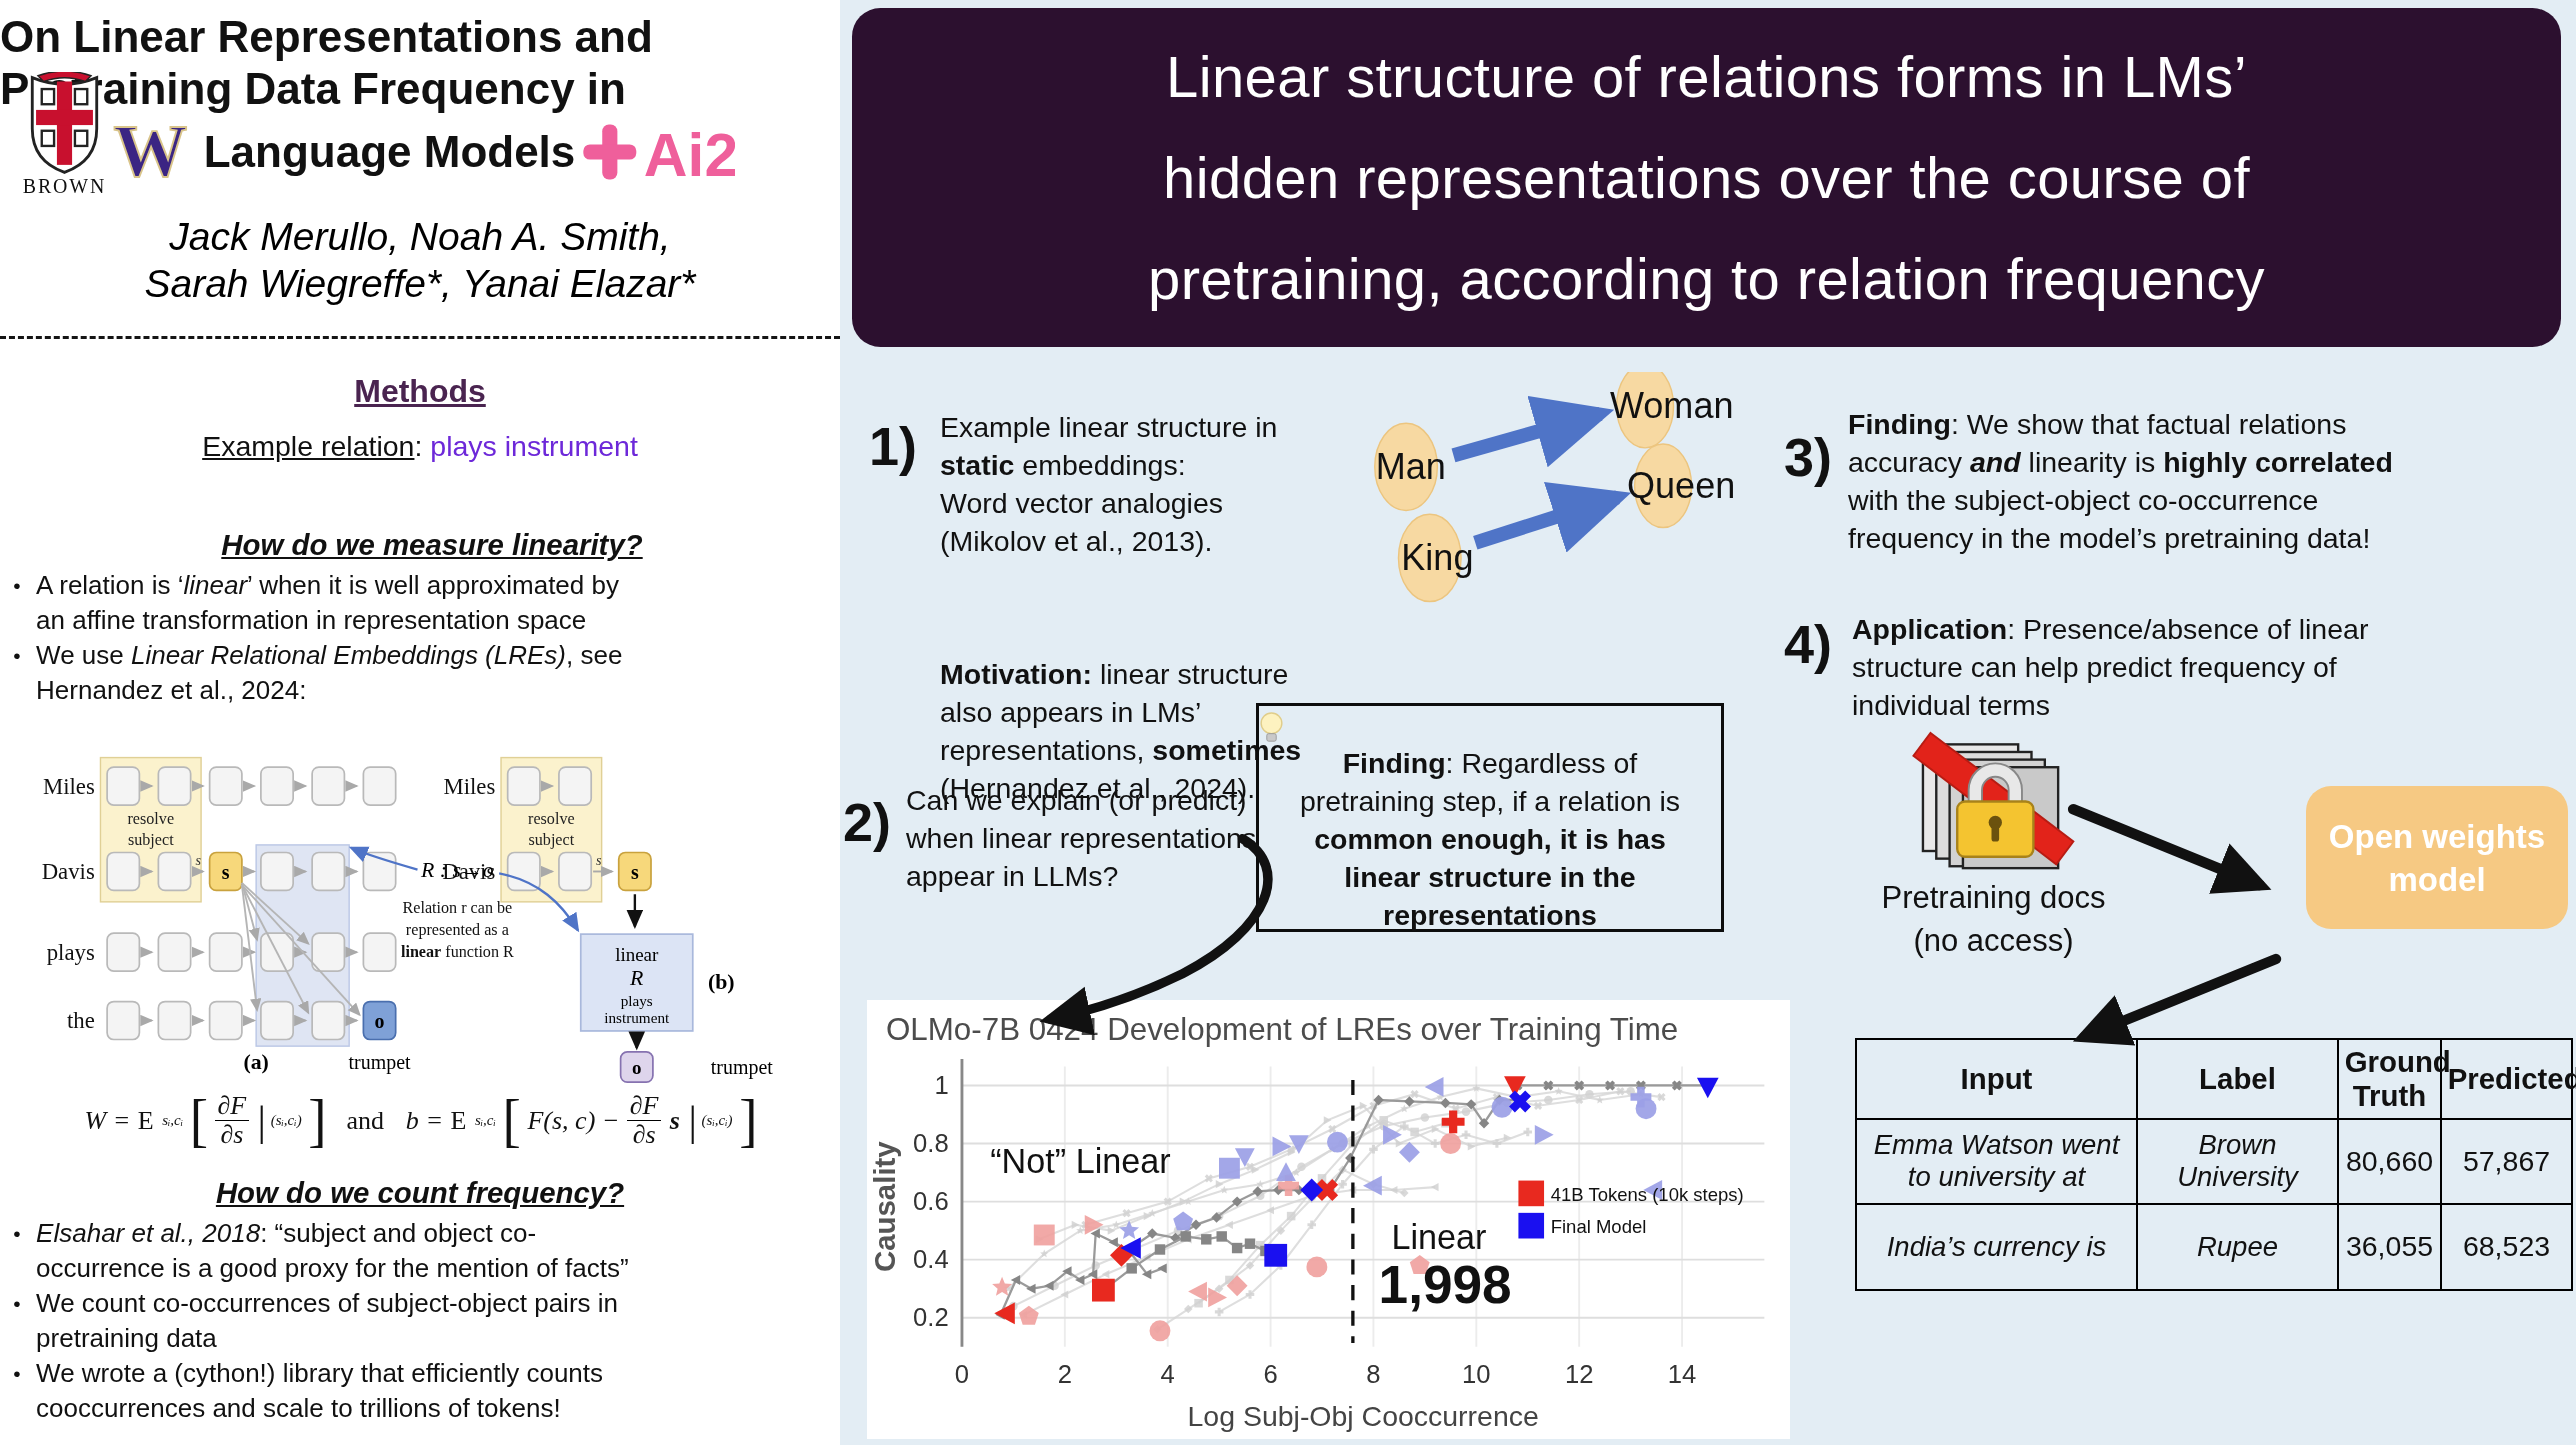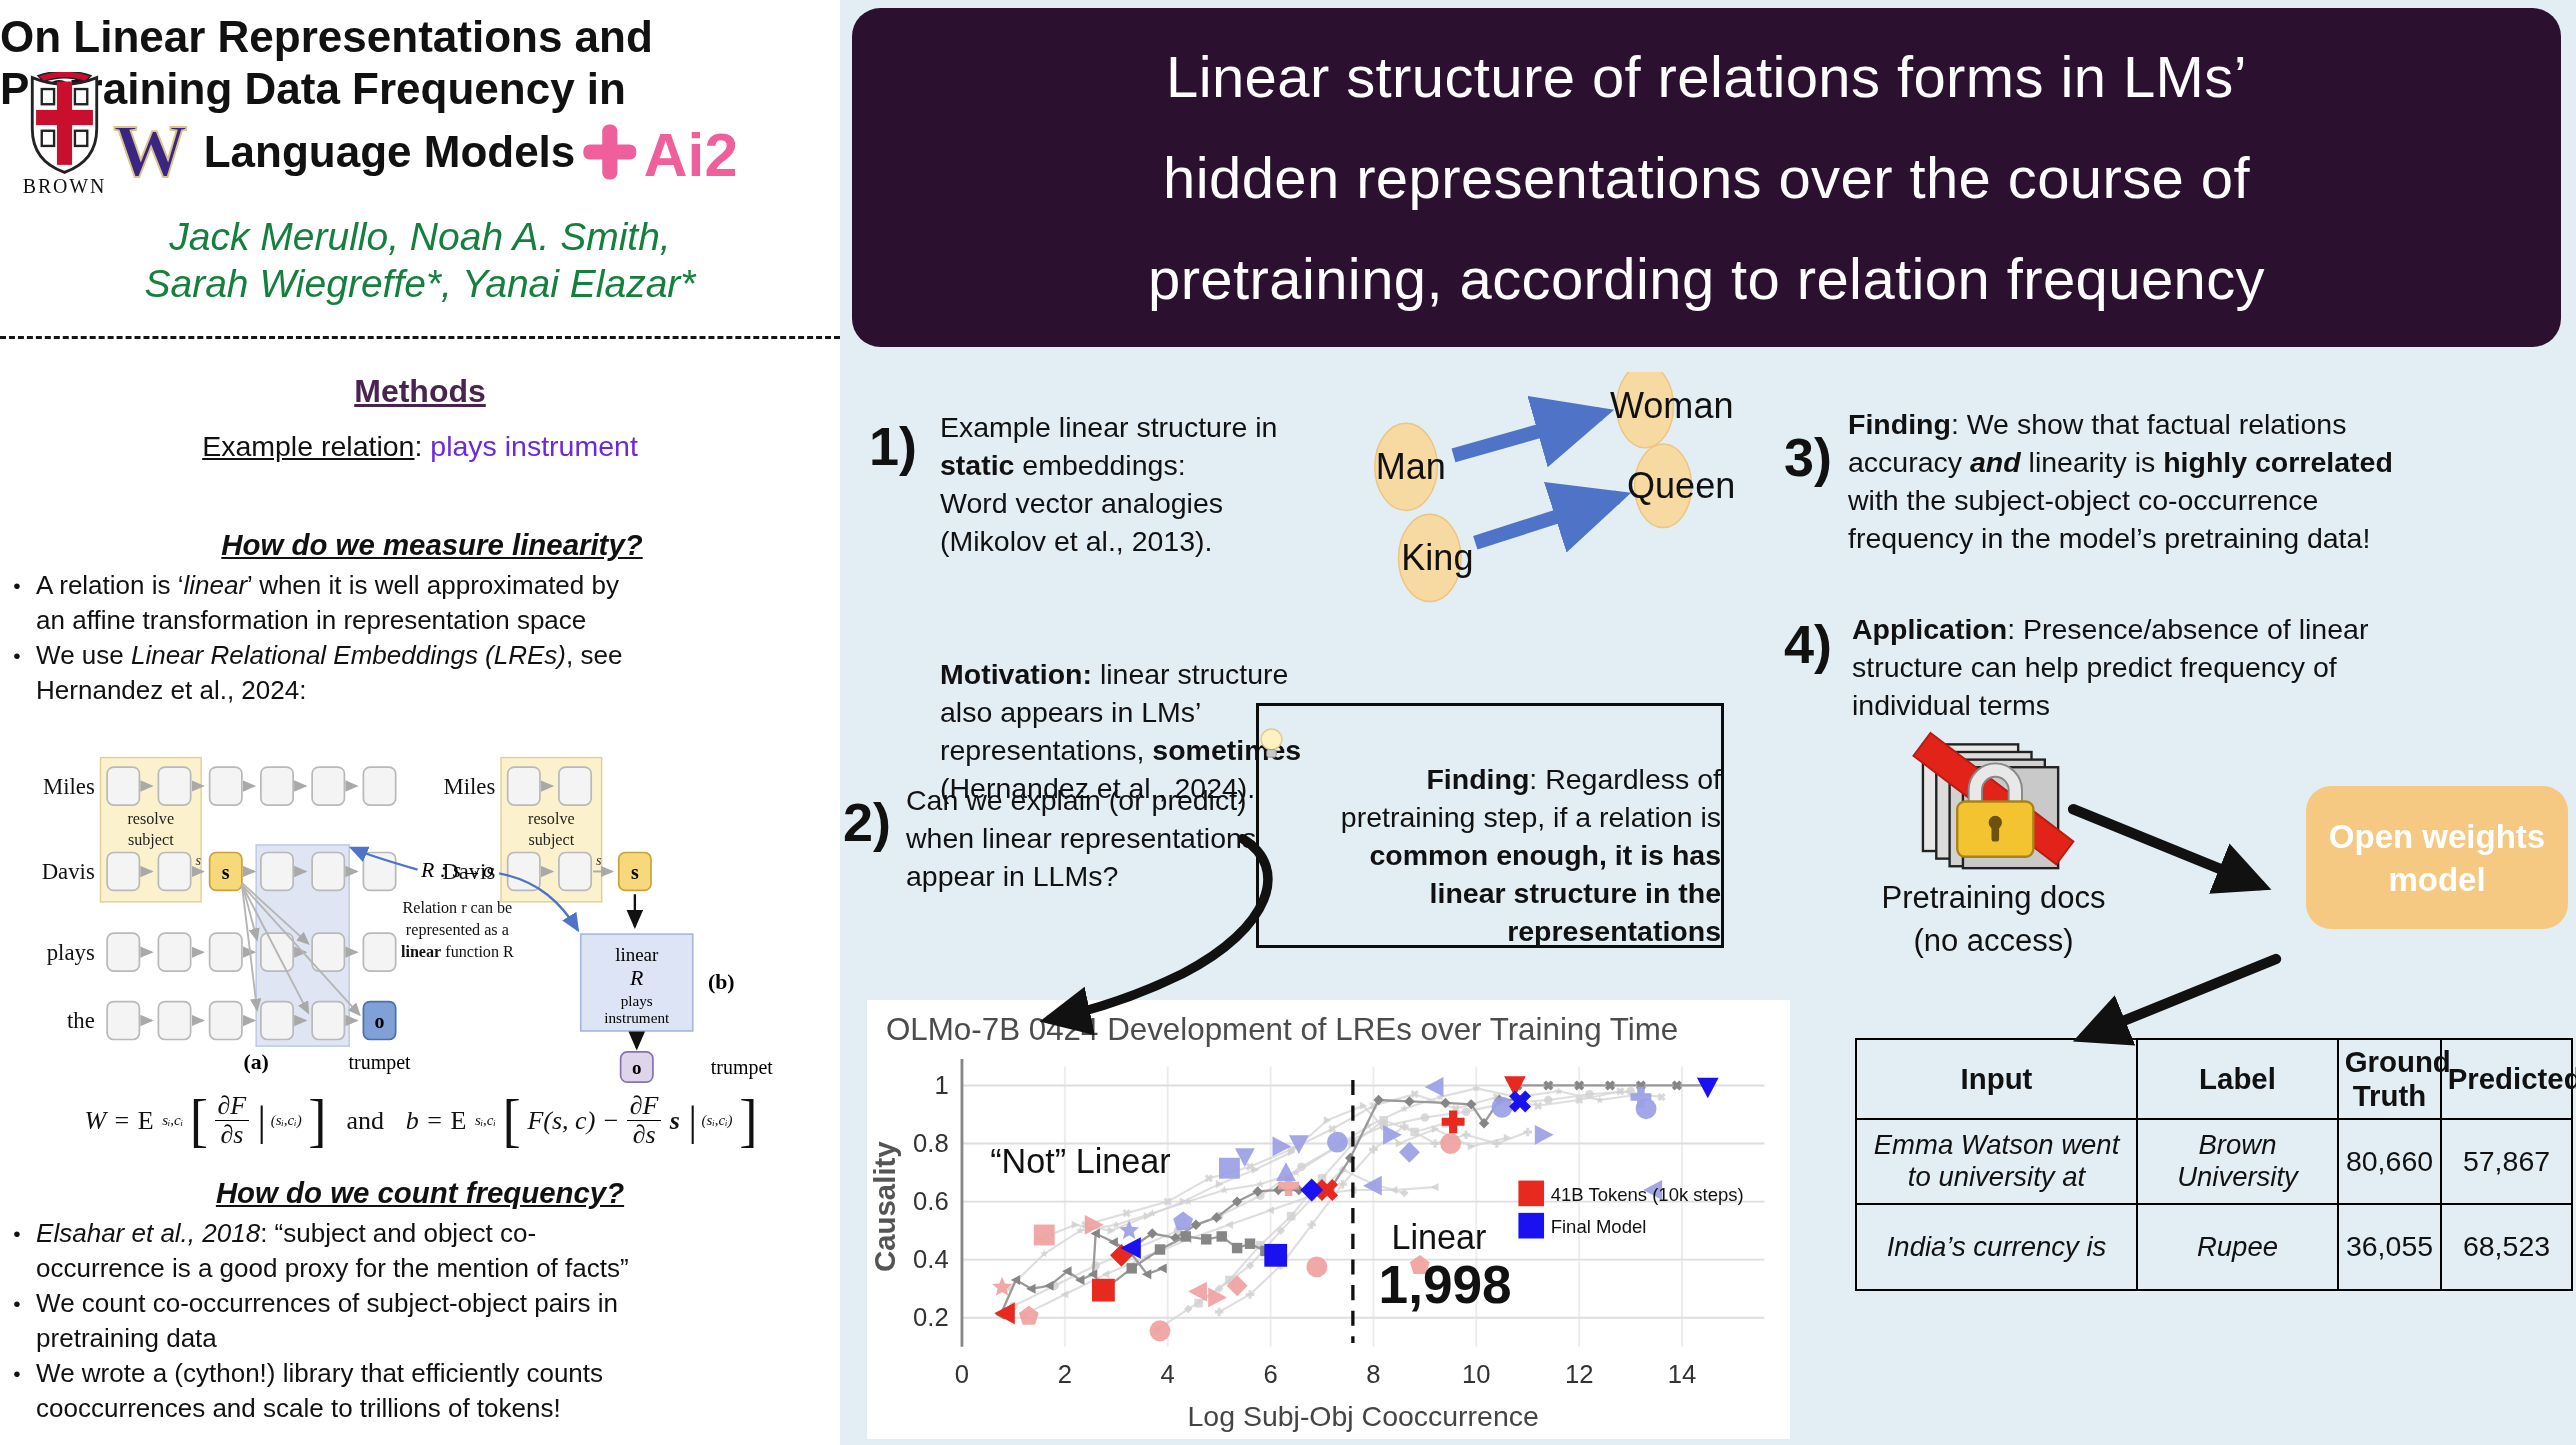--- a/index.html
+++ b/index.html
@@ -8,21 +8,21 @@
   .abs{position:absolute;}
   
   .blue-bg{left:840px;top:0;width:1736px;height:1446px;background:#e3edf4;}
   
   .banner{left:852px;top:7.6px;width:1709px;height:339px;background:#2c102f;border-radius:28.5px;
           display:flex;flex-direction:column;justify-content:center;align-items:center;color:#fff;z-index:3;}
   .banner div{font-size:58px;line-height:101px;font-weight:400;letter-spacing:0.4px;white-space:nowrap;}
   
   .title{left:0;top:11.4px;width:840px;font-weight:bold;font-size:44px;line-height:52px;}
   .title-row{display:flex;justify-content:center;align-items:center;gap:7.6px;margin-top:1.9px;}
-  .authors{left:0;top:213px;width:840px;text-align:center;font-style:italic;font-size:39px;line-height:47px;color:#15803d;}
+  .authors{left:0;top:213px;width:840px;text-align:center;font-style:italic;font-size:39px;line-height:47px;color:#000000;}
   .divider{left:0;top:336px;width:840px;border-top:3.8px dashed #151515;height:0;}
   .center{text-align:center;}
   .h-method{left:0;top:373px;width:840px;font-size:32px;font-weight:bold;color:#4a2450;}
   .h-method span{text-decoration:underline;}
   .example{left:0;top:427px;width:840px;font-size:28.5px;line-height:39px;}
   .rel-blue{color:#6d28d9;}
   .u{text-decoration:underline;}
   .b{font-weight:bold;}
   .i{font-style:italic;}
   .bi{font-weight:bold;font-style:italic;}
@@ -39,22 +39,22 @@
   .frac{display:inline-flex;flex-direction:column;text-align:center;line-height:1.05;font-style:italic;}
   .frac .fnum{border-bottom:1.9px solid #000;padding:0 2.8px 0.9px 2.8px;}
   .bigbr{font-size:55px;font-weight:200;transform:scaleY(1.06);margin:0 -1.9px;}
   .vbar{font-size:42px;font-weight:200;}
   .esub{font-size:15px;vertical-align:-9.5px;font-style:italic;}
   .csub{font-size:15px;vertical-align:-21px;margin-left:-3.8px;font-style:italic;}
   .eqand{margin:0 13.3px;font-style:normal;}
   
   .bignum{font-size:54px;font-weight:bold;z-index:4;}
   .ptext{font-size:28.5px;line-height:38px;z-index:4;}
-  .findbox{left:1256px;top:703px;width:462px;height:217px;border:3.8px solid #0d0d0d;text-align:right;
-           font-size:28.5px;line-height:38px;padding-top:22px;z-index:4;}
+  .findbox{left:1256px;top:703px;width:462px;height:217px;border:3.8px solid #0d0d0d;text-align:center;
+           font-size:28.5px;line-height:38px;padding-top:6px;z-index:4;}
   .predocs{left:1858px;top:876px;width:271px;text-align:center;font-size:31px;line-height:43px;z-index:4;}
   .openbox{left:2306px;top:786px;width:262px;height:143px;background:#f6c983;border-radius:25px;color:#fff;
            font-weight:bold;font-size:33px;line-height:43px;display:flex;flex-direction:column;justify-content:center;
            align-items:center;text-align:center;z-index:4;}
   
   table.facts{position:absolute;left:1855px;top:1038px;width:716px;border-collapse:collapse;z-index:4;
               font-size:28.5px;table-layout:fixed;}
   table.facts th,table.facts td{border:2.8px solid #000;text-align:center;vertical-align:middle;padding:3.8px 5.7px;}
   table.facts th{font-weight:bold;height:70px;font-size:29.4px;}
   table.facts td{height:76px;}

